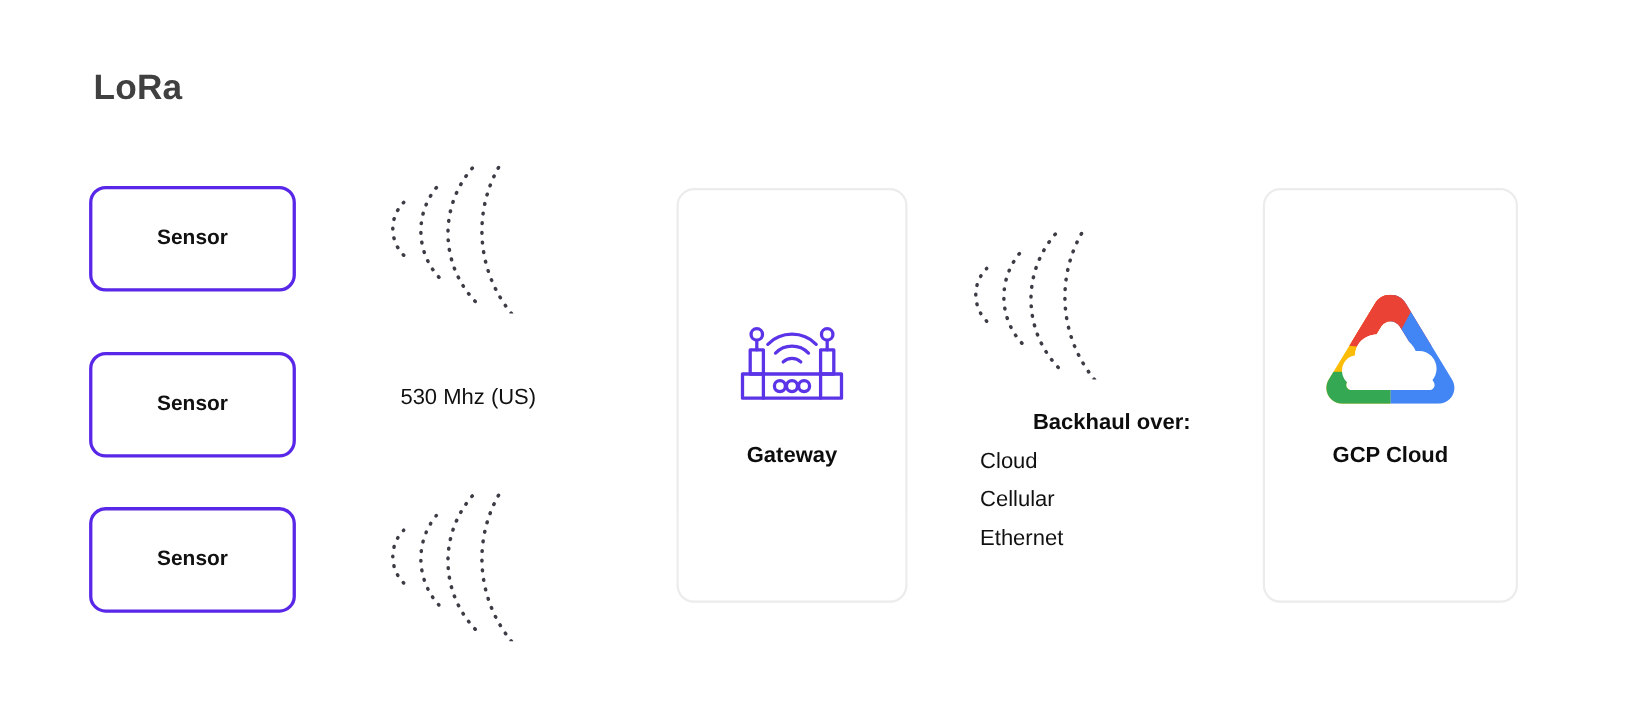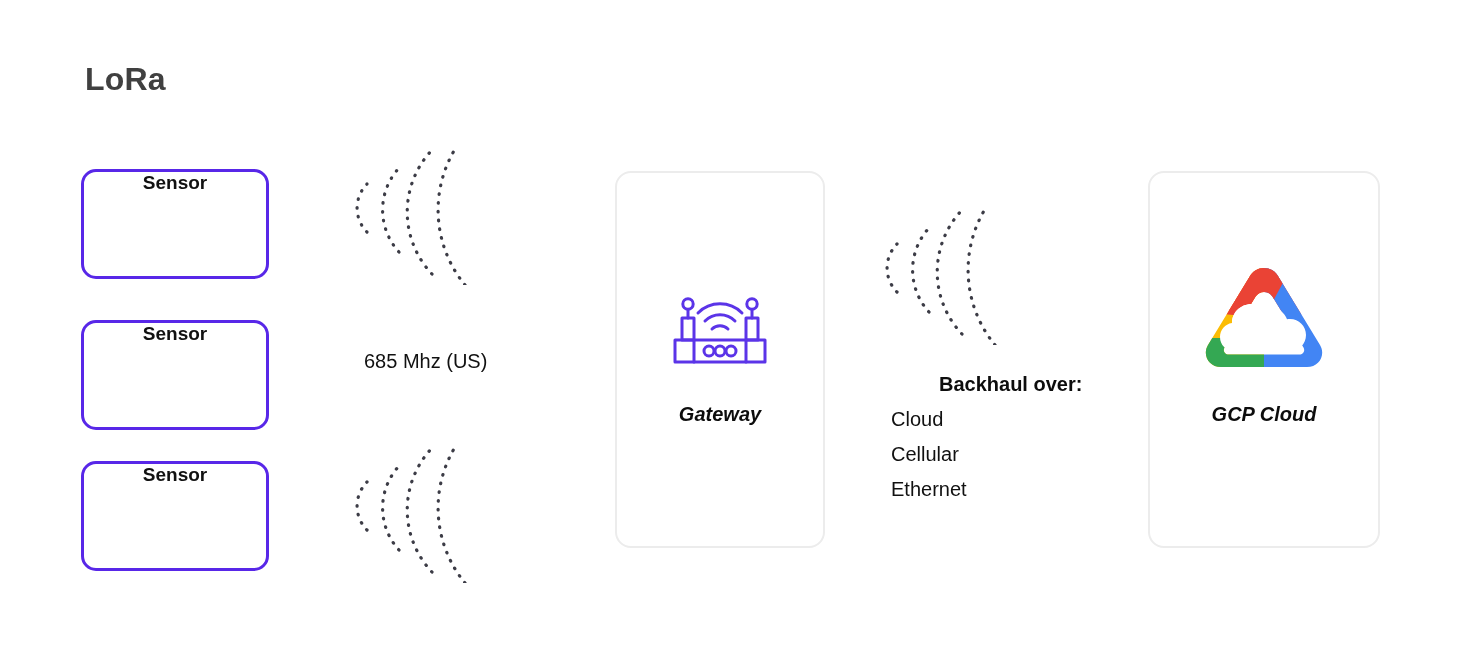--- a/index.html
+++ b/index.html
@@ -27,27 +27,27 @@
     color: #404040;
     letter-spacing: 0.2px;
     line-height: 1.1;
   }
 
   
   .sensor-box {
     position: absolute;
     left: 81px;
     width: 188px;
-    height: 110px;
+    height: 96px;
     box-sizing: border-box;
     border: 3px solid #5827E8;
     border-radius: 15px;
     background: #ffffff;
     display: flex;
-    align-items: flex-start;
+    align-items: center;
     justify-content: center;
   }
   .sensor-box .sensor-label {
     font-size: 19px;
     font-weight: bold;
     color: #111111;
   }
   .sensor-1 { top: 169px; }
   .sensor-2 { top: 320px; }
   .sensor-3 { top: 461px; }
@@ -104,21 +104,20 @@
   .card-cloud   .card-icon-wrap { top: 93px; }
 
   .card-label {
     position: absolute;
     left: 0;
     right: 0;
     text-align: center;
     font-size: 20px;
     font-weight: bold;
     color: #0d0d0d;
-    font-style: italic;
   }
   .card-gateway .card-label { top: 230px; }
   .card-cloud   .card-label { top: 230px; }
 
   
   .backhaul {
     position: absolute;
     left: 891px;
     top: 367px;
     line-height: 35px;
@@ -170,21 +169,21 @@
   <svg width="175" height="135" viewBox="0 0 175 135" aria-hidden="true">
     <g fill="none" stroke="#3c3c46" stroke-width="3.2" stroke-linecap="round" stroke-dasharray="0.6 8.2">
       <path d="M 12 82 A 34 34 0 0 1 12 34"></path>
       <path d="M 44 102 A 62 62 0 0 1 44 18"></path>
       <path d="M 77 124 A 90 90 0 0 1 77 0"></path>
       <path d="M 110 135 A 118 118 0 0 1 110 -15"></path>
     </g>
   </svg>
 </div>
 
-<div class="freq-label">685 Mhz (US)</div>
+<div class="freq-label">530 Mhz (US)</div>
 
 <div class="card card-gateway">
   <div class="card-icon-wrap">
     <svg width="96" height="80" viewBox="0 0 96 80" aria-hidden="true">
       <g fill="none" stroke="#5B34E8" stroke-width="3" stroke-linecap="round" stroke-linejoin="round">
 
         <path d="M 26 27 A 31 31 0 0 1 70 27"></path>
         <path d="M 33 35 A 21 21 0 0 1 63 35"></path>
         <path d="M 40 43 A 11.5 11.5 0 0 1 56 43"></path>
 

